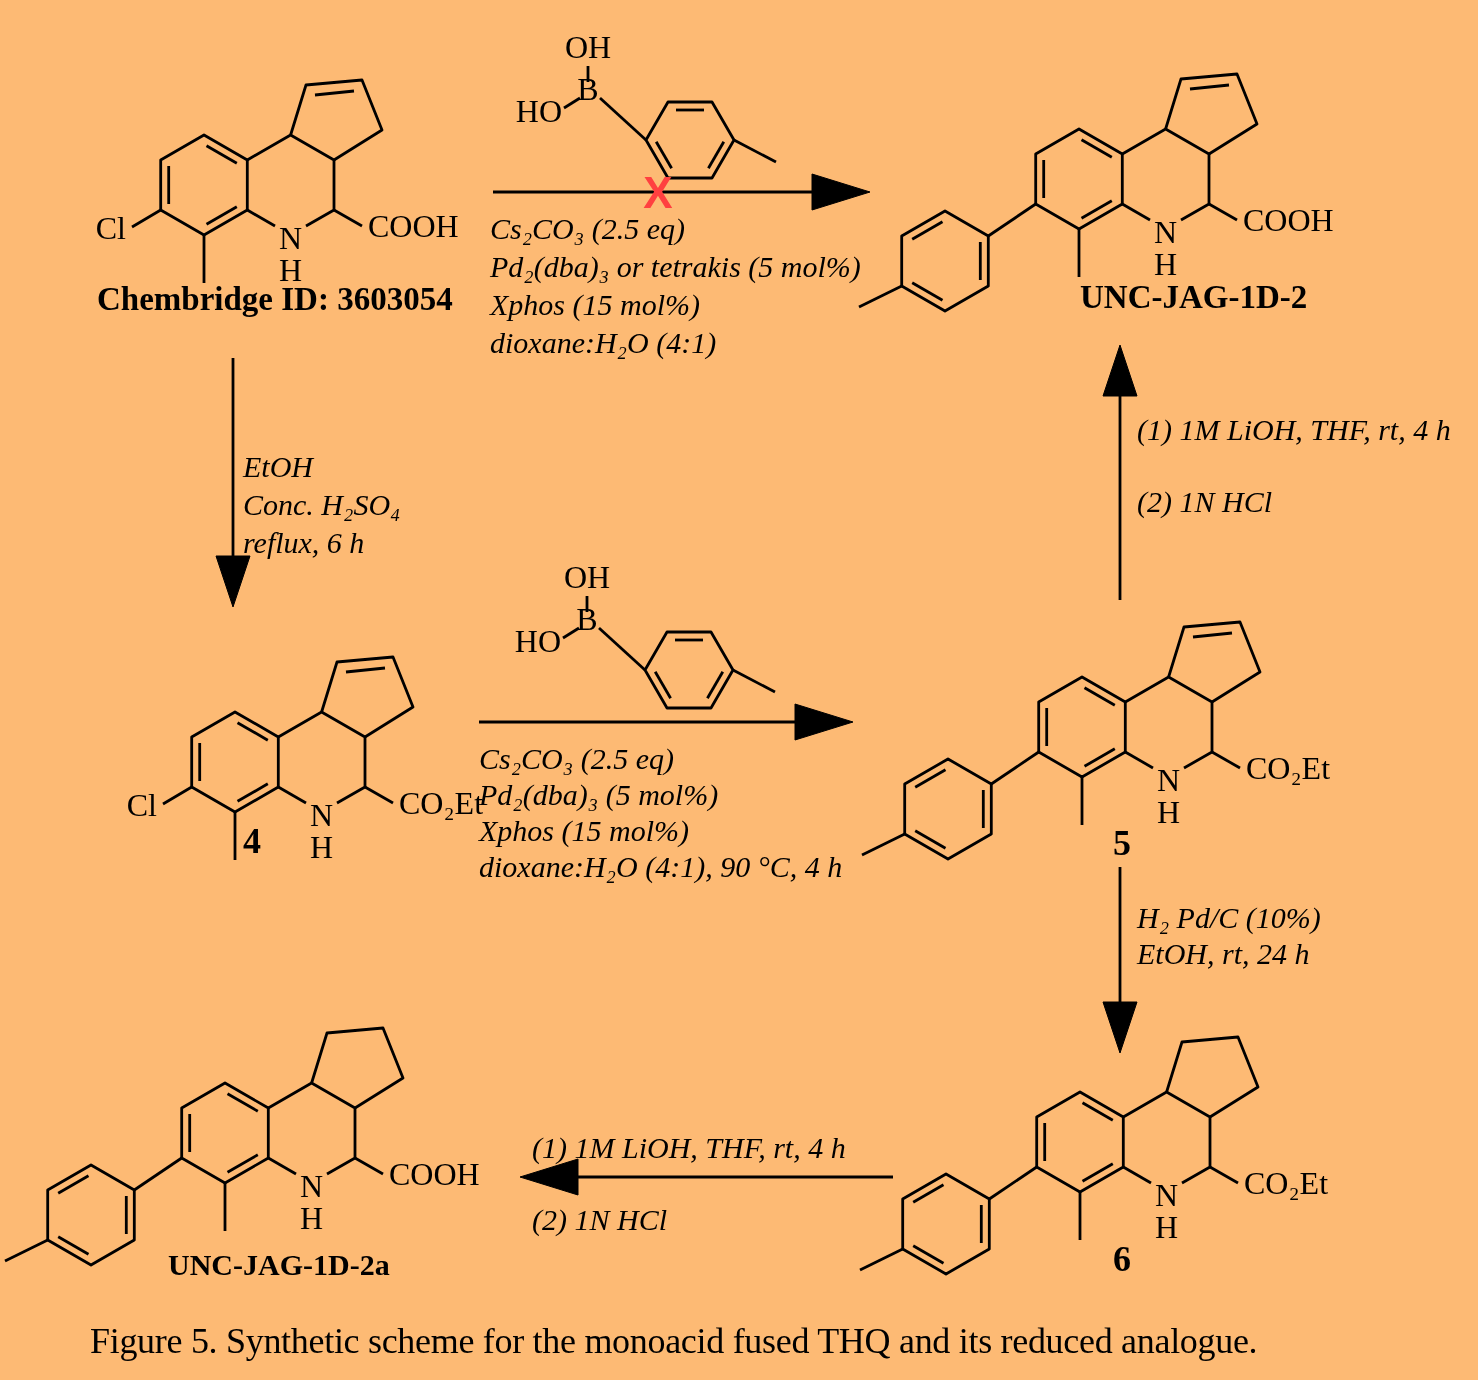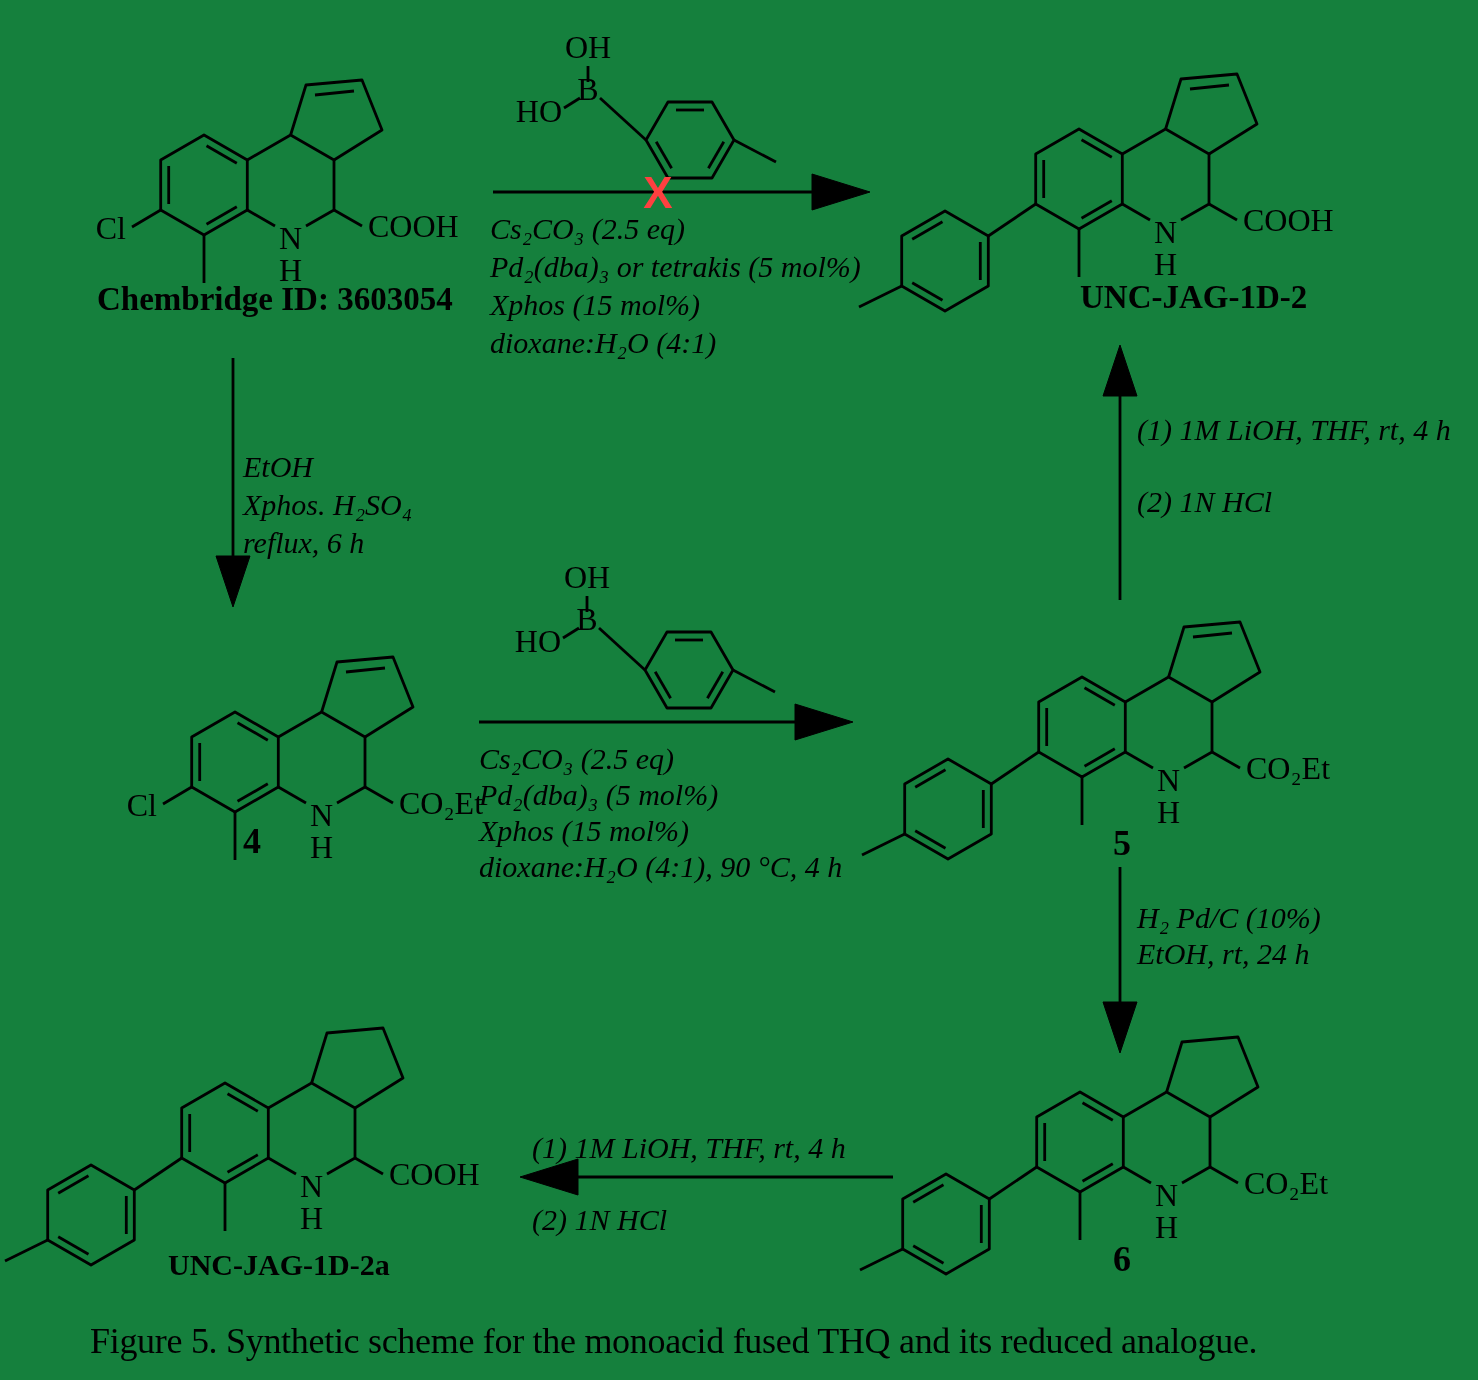--- a/index.html
+++ b/index.html
@@ -1,17 +1,17 @@
 <!DOCTYPE html>
 <html><head>
 <meta charset="utf-8">
 <style>
   html,body { margin:0; padding:0; background:#ffffff; }
   #scheme {
-    position:relative; width:1478px; height:1380px; background:#15803d;
+    position:relative; width:1478px; height:1380px; background:#fdba74;
     font-family:"Liberation Serif","DejaVu Serif",serif; color:#000;
     overflow:hidden;
   }
   svg.struct { position:absolute; overflow:visible; }
   .sk path { stroke:#000; stroke-width:2.8; fill:none; stroke-linejoin:round; }
   .sk polygon { fill:#000; stroke:#000; stroke-width:1; }
   text.atom {
     font-family:"Liberation Serif","DejaVu Serif",serif;
     font-size:32px; fill:#000; stroke:none;
   }
@@ -159,21 +159,21 @@
 
   <div class="txt" style="left:490px;top:210px">
     <div>Cs₂CO₃ (2.5 eq)</div>
     <div>Pd₂(dba)₃ or tetrakis (5 mol%)</div>
     <div>Xphos (15 mol%)</div>
     <div>dioxane:H₂O (4:1)</div>
   </div>
 
   <div class="txt" style="left:243px;top:448px">
     <div>EtOH</div>
-    <div>Xphos. H₂SO₄</div>
+    <div>Conc. H₂SO₄</div>
     <div>reflux, 6 h</div>
   </div>
 
   <div class="txt" style="left:1137px;top:411px">(1) 1M LiOH, THF, rt, 4 h</div>
   <div class="txt" style="left:1137px;top:483px">(2) 1N HCl</div>
 
   <div class="txt tight" style="left:479px;top:741px">
     <div>Cs₂CO₃ (2.5 eq)</div>
     <div>Pd₂(dba)₃ (5 mol%)</div>
     <div>Xphos (15 mol%)</div>

